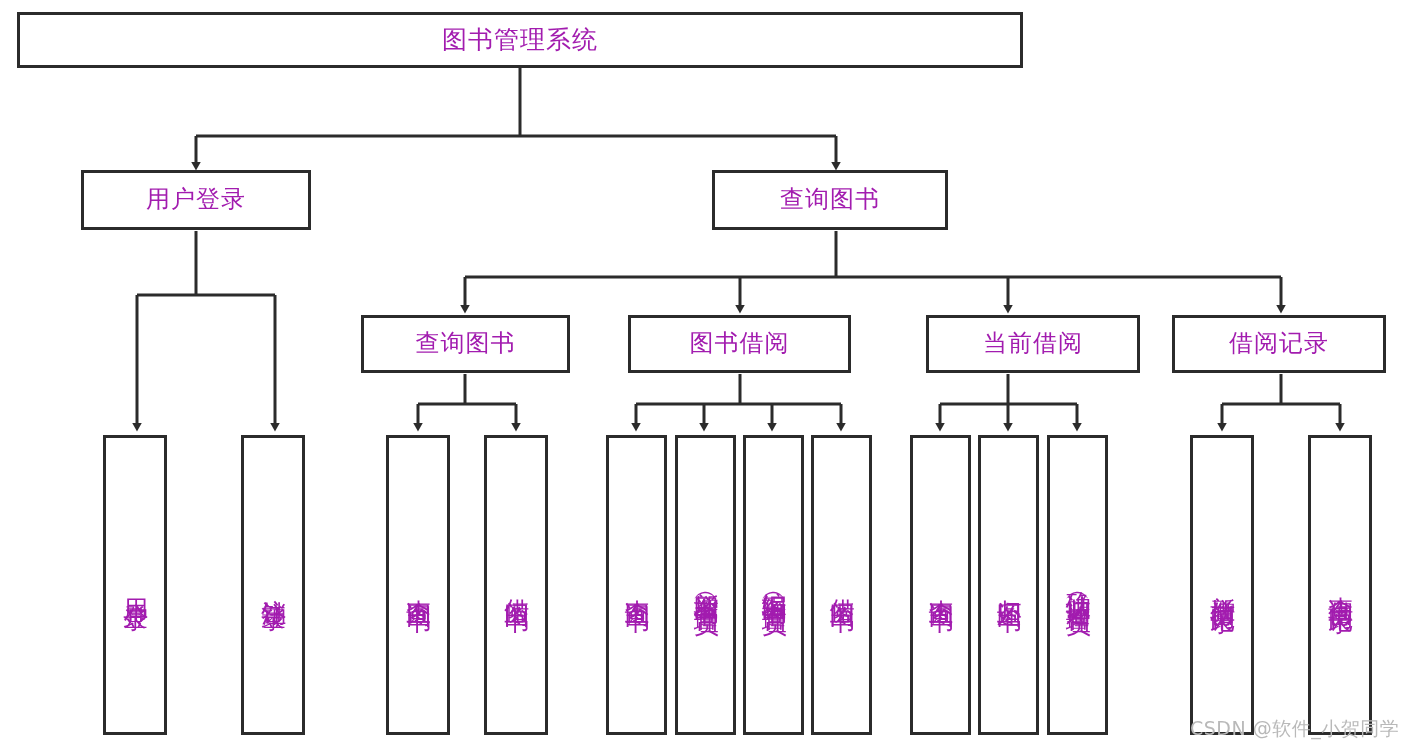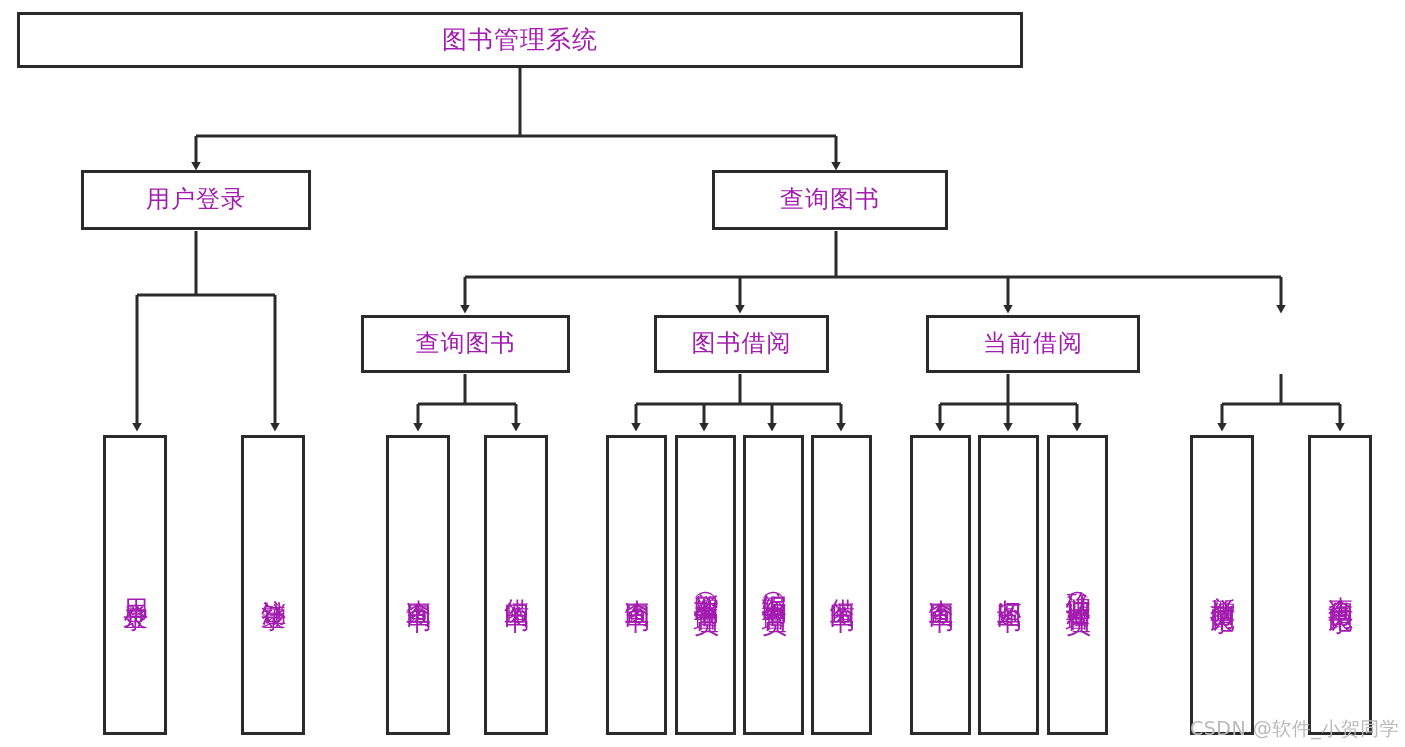--- a/index.html
+++ b/index.html
@@ -134,28 +134,31 @@
   </div>
 
   <div class="node h-node" style="left:712px; top:170px; width:236px; height:60px;">
     <span class="node-label">查询图书</span>
   </div>
 
   <div class="node h-node" style="left:361px; top:315px; width:209px; height:58px;">
     <span class="node-label">查询图书</span>
   </div>
 
-  <div class="node h-node" style="left:654px; top:315px; width:175px; height:58px;">
+  <div class="node h-node" style="left:628px; top:315px; width:223px; height:58px;">
     <span class="node-label">图书借阅</span>
   </div>
 
   <div class="node h-node" style="left:902px; top:315px; width:214px; height:58px;margin-left:24px;">
     <span class="node-label">当前借阅</span>
   </div>
 
+  <div class="node h-node" style="left:1172px; top:315px; width:214px; height:58px;">
+    <span class="node-label">借阅记录</span>
+  </div>
 
   <div class="node v-node" style="left:103px; top:435px; width:64px; height:300px;">
     <span class="node-label">用户登录</span>
   </div>
   <div class="node v-node" style="left:241px; top:435px; width:64px; height:300px;">
     <span class="node-label">注销登录</span>
   </div>
 
   <div class="node v-node" style="left:386px; top:435px; width:64px; height:300px;">
     <span class="node-label">查询图书</span>

